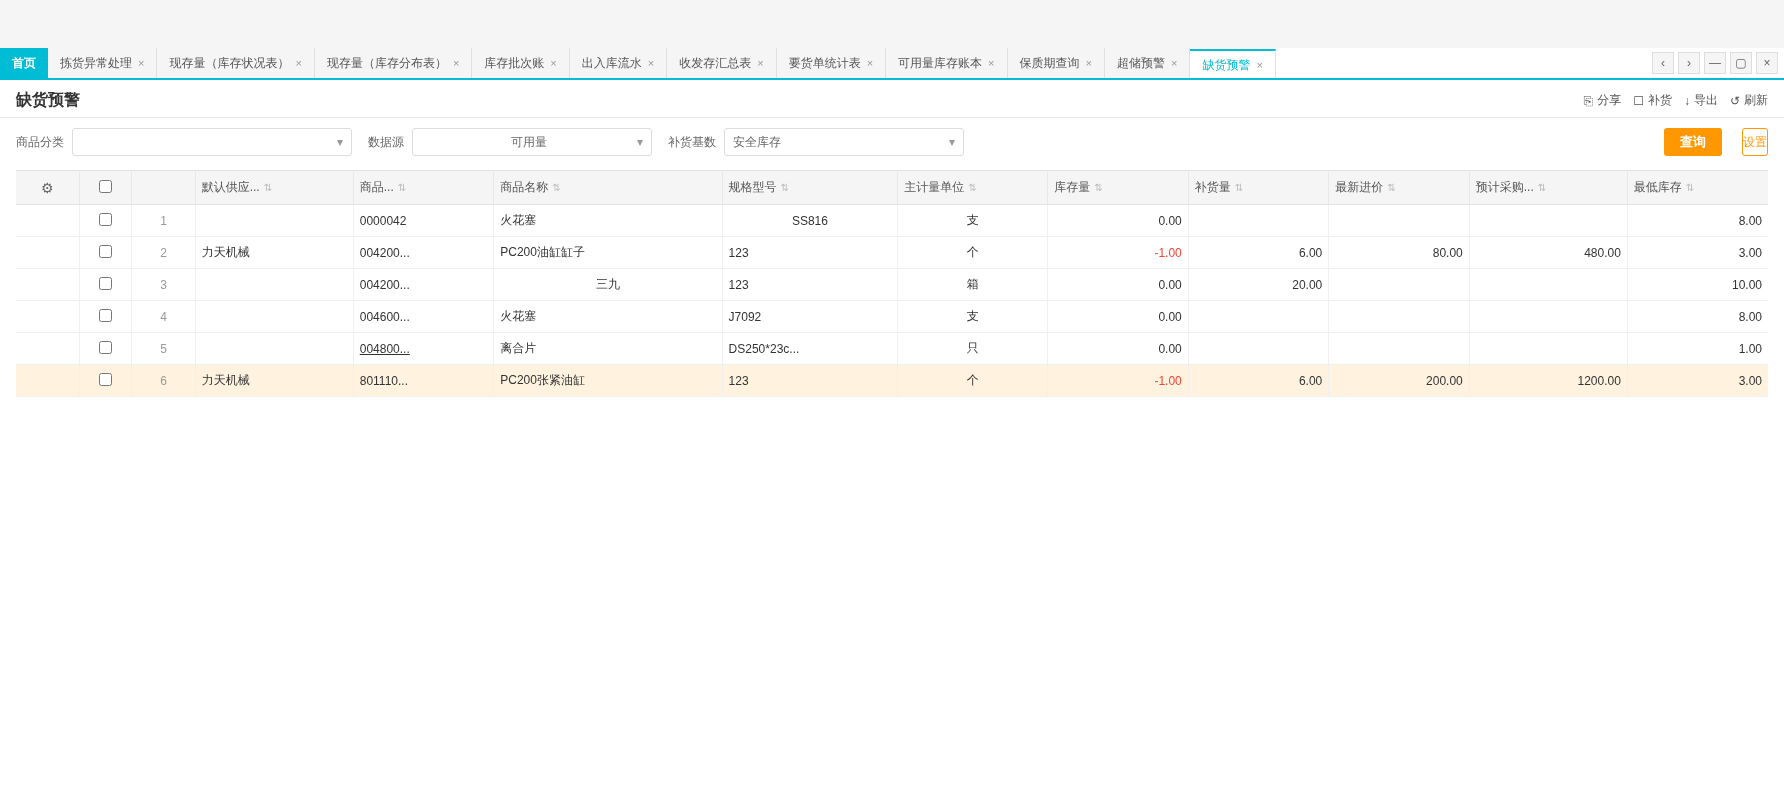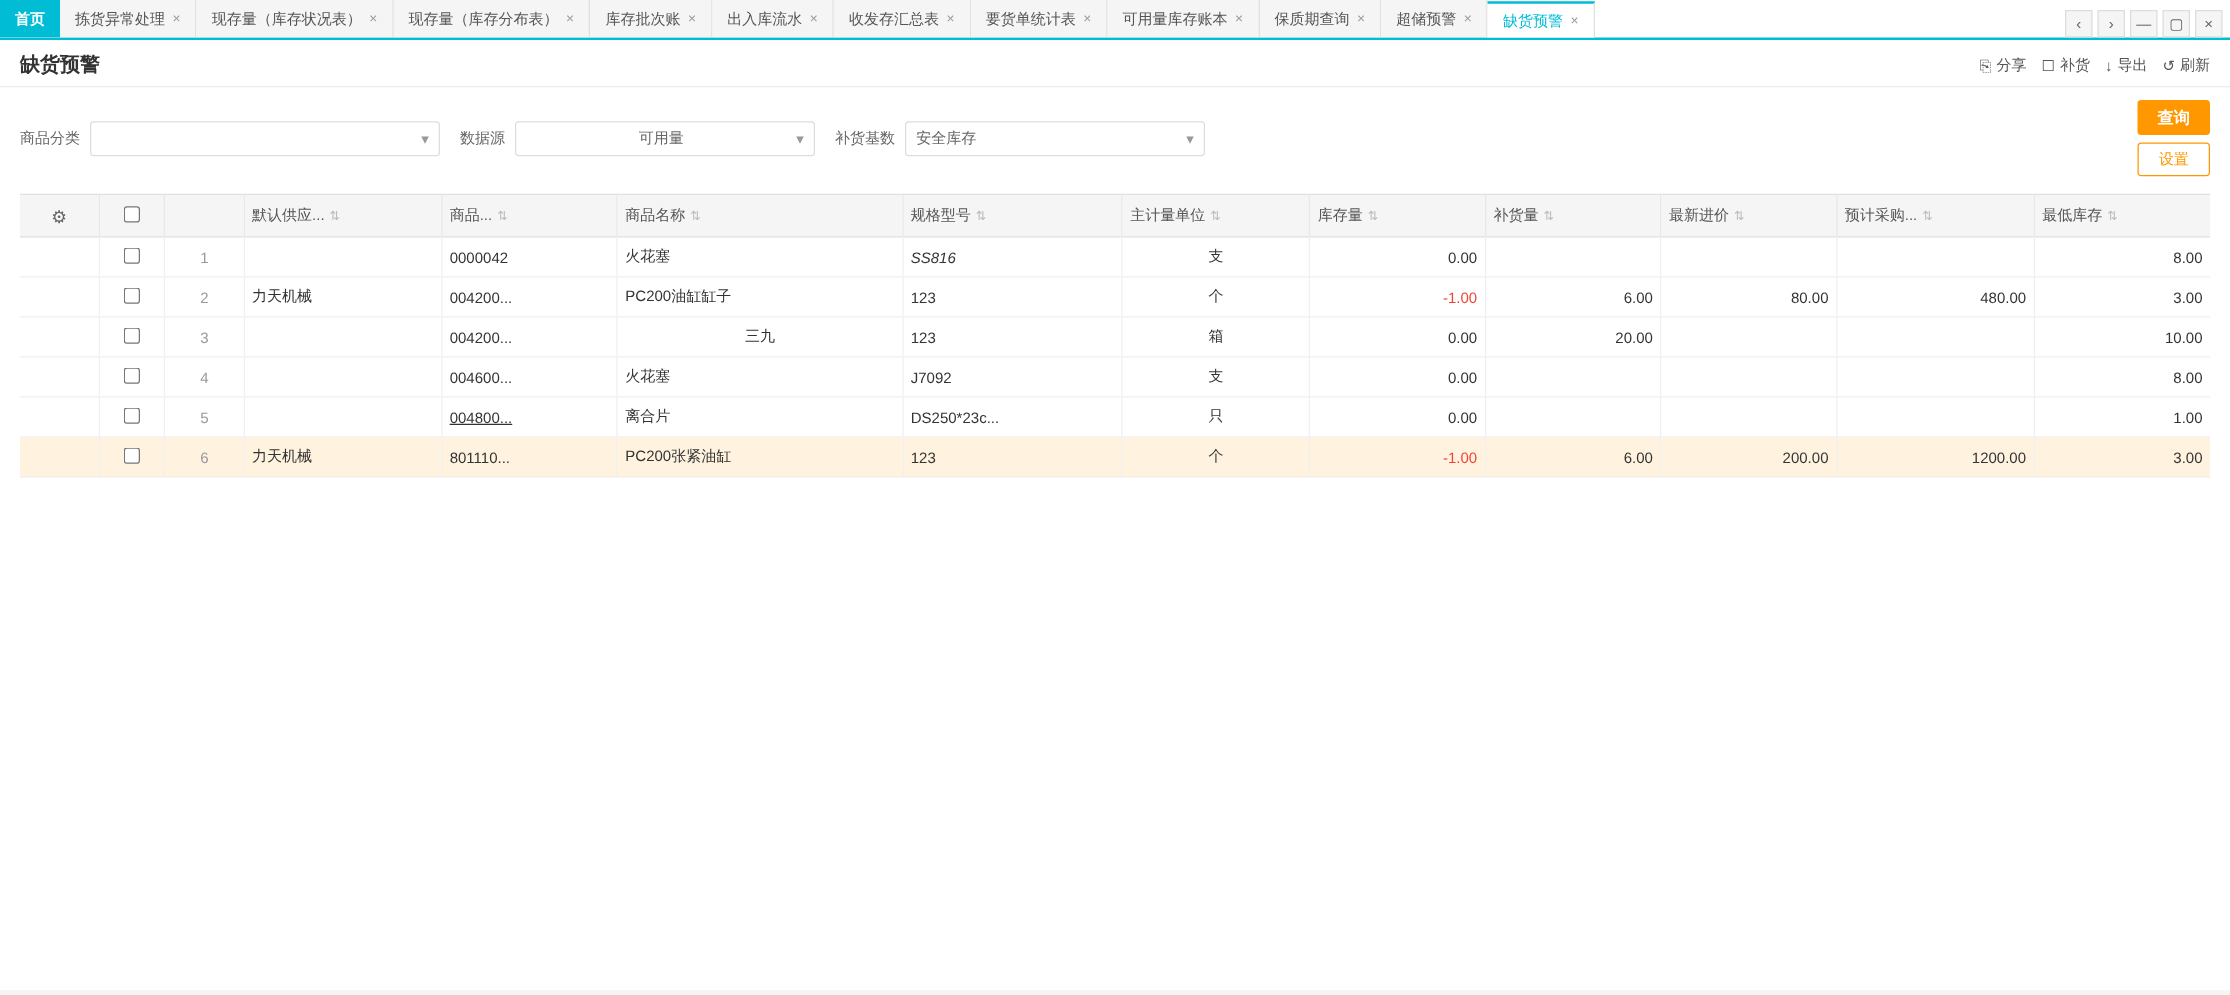--- a/index.html
+++ b/index.html
@@ -1,25 +1,26 @@
 <!DOCTYPE html>
 <html><head>
   <meta charset="utf-8">
   <style>
     * { box-sizing: border-box; margin: 0; padding: 0; }
     body { font-family: 'Microsoft YaHei', Arial, sans-serif; font-size: 12px; background: #f5f5f5; color: #333; }
 
     
     .tab-bar {
       display: flex;
-      align-items: flex-end;
+      align-items: center;
       background: #fff;
       border-bottom: 2px solid #00bcd4;
       height: 32px;
       overflow: hidden;
+      margin-top: 48px;
     }
     .tab-item {
       display: flex;
       align-items: center;
       padding: 0 12px;
       height: 100%;
       cursor: pointer;
       white-space: nowrap;
       font-size: 12px;
       color: #555;
@@ -150,22 +151,21 @@
       background: #fff;
       color: #ff9800;
       border: 1px solid #ff9800;
       padding: 4px 0;
       border-radius: 3px;
       cursor: pointer;
       font-size: 12px;
     }
     .filter-right-btns {
       display: flex;
-      flex-direction: column;
-      gap: 6px;
+      gap: 20px;
       margin-left: auto;
     }
 
     
     .table-container {
       padding: 0 16px;
       margin-top: 4px;
     }
     table {
       width: 100%;
@@ -390,21 +390,21 @@
           </tr>
       </thead>
       <tbody id="table-body">
       <tr>
             <td style="text-align: center;"></td>
             <td style="text-align: center;"><input type="checkbox" style=""></td>
             <td style="text-align: center; color: rgb(153, 153, 153);">1</td>
             <td style="text-align: left;"></td>
             <td style="text-align: left;">0000042</td>
             <td style="text-align: left;">火花塞</td>
-            <td style="text-align: left; font-style: italic;">SS816</td>
+            <td style="text-align: center;">SS816</td>
             <td style="text-align: center;">支</td>
             <td style="text-align: right;">0.00</td>
             <td style="text-align: right;"></td>
             <td style="text-align: right;"></td>
             <td style="text-align: right;"></td>
             <td style="text-align: right;">8.00</td>
           </tr>
           <tr>
             <td style="text-align: center;"></td>
             <td style="text-align: center;"><input type="checkbox" style=""></td>

